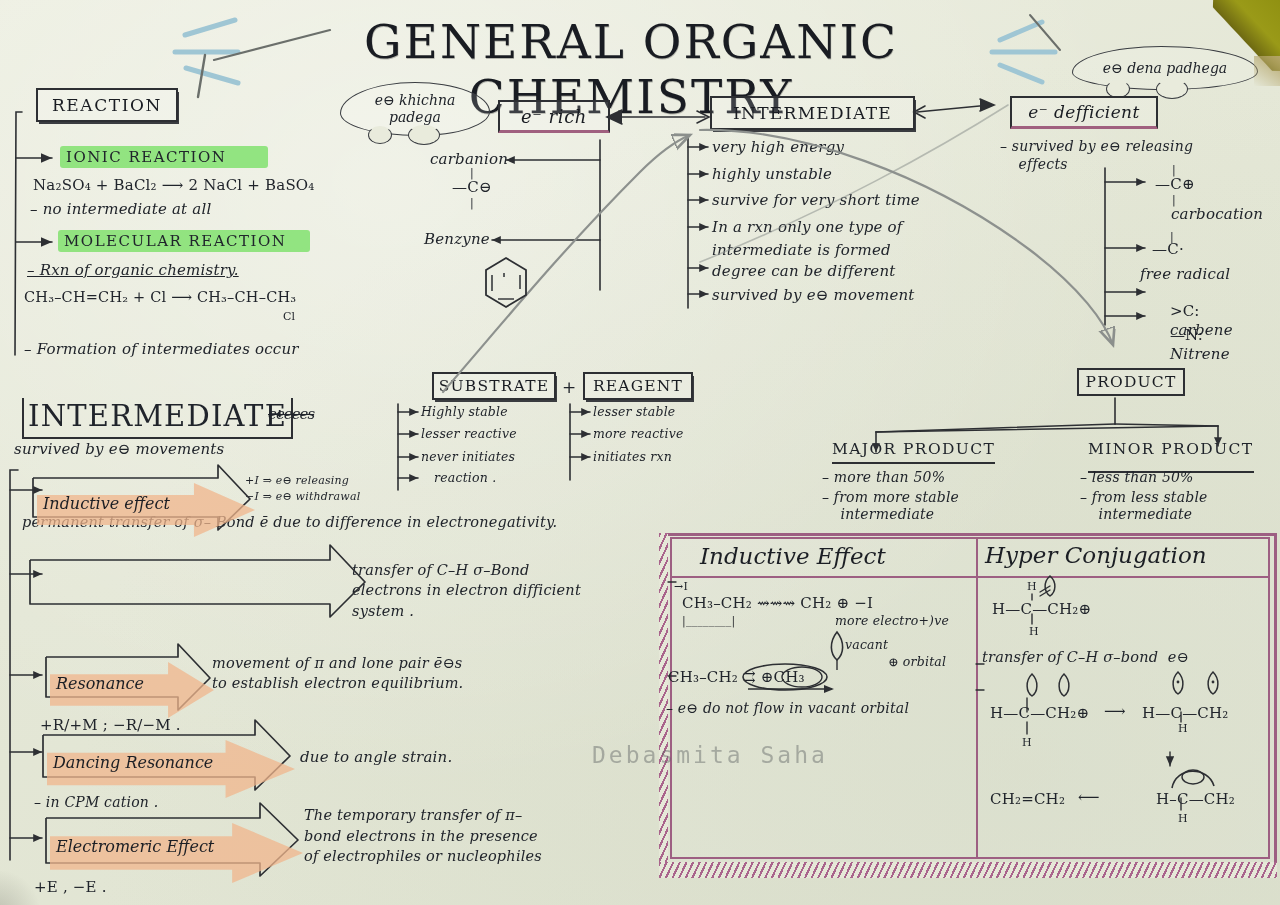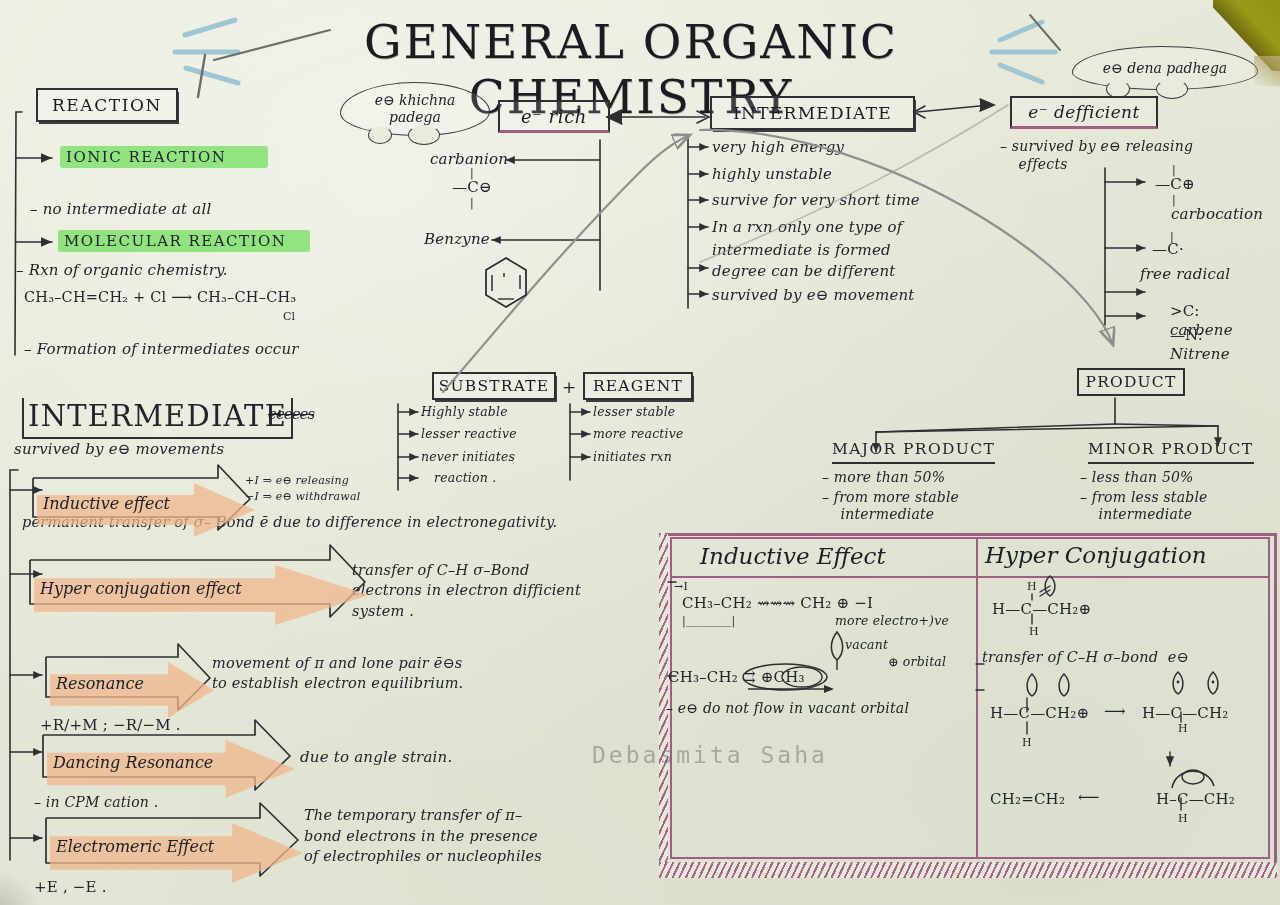--- a/index.html
+++ b/index.html
@@ -334,26 +334,27 @@
     </g>
   </svg>
 
   <div class="title">GENERAL ORGANIC CHEMISTRY</div>
 
   <div class="box dbl" style="left:36px; top:88px; width:142px; height:34px;">REACTION</div>
 
   <div class="hl" style="left:60px; top:146px; width:208px; height:22px;"></div>
   <div class="hl-text" style="left:66px; top:148px;">IONIC REACTION</div>
 
+  <div class="hw hwn" style="left:33px; top:176px;">Na₂SO₄ + BaCl₂ ⟶ 2 NaCl + BaSO₄</div>
   <div class="hw" style="left:30px; top:200px;">– no intermediate at all</div>
 
   <div class="hl" style="left:58px; top:230px; width:252px; height:22px;"></div>
   <div class="hl-text" style="left:64px; top:232px;text-align:right;">MOLECULAR REACTION</div>
 
-  <div class="hw" style="left:16px; top:261px;">– Rxn of organic chemistry.</div>
+  <div class="hw" style="left:27px; top:261px;text-decoration:underline;">– Rxn of organic chemistry.</div>
   <div class="hw hwn" style="left:24px; top:288px; font-size:14.5px;">CH₃–CH=CH₂ + Cl ⟶ CH₃–CH–CH₃</div>
   <div class="hw hwn xsmall" style="left:283px; top:310px;">Cl</div>
   <div class="hw" style="left:24px; top:340px;">– Formation of intermediates occur</div>
 
   <div class="cloud" style="left:340px; top:82px; width:150px; height:54px;">e⊖ khichna
 padega</div>
 
   <div class="box pinkline" style="left:498px; top:100px; width:112px; height:33px; font-style:italic; letter-spacing:0.6px; font-size:18px;">e⁻ rich</div>
 
   <div class="hw" style="left:430px; top:150px;">carbanion</div>
@@ -419,41 +420,37 @@
   <div class="hw small" style="left:593px; top:426px;">more reactive</div>
   <div class="hw small" style="left:593px; top:449px;">initiates rxn</div>
 
   <div class="box" style="left:1077px; top:368px; width:108px; height:28px; font-size:15.5px; letter-spacing:1.2px;">PRODUCT</div>
 
   <div class="hw hwn underline" style="left:832px; top:440px; font-size:15.5px; letter-spacing:1.4px; padding-bottom:2px;">MAJOR PRODUCT</div>
   <div class="hw" style="left:822px; top:469px; font-size:14px;">– more than 50%</div>
   <div class="hw" style="left:822px; top:489px; font-size:14px;">– from more stable</div>
   <div class="hw" style="left:822px; top:506px; font-size:14px;">    intermediate</div>
 
-  <div class="hw hwn underline" style="left:1088px; top:440px; font-size:15.5px; letter-spacing:1.4px; padding-bottom:2px;">MINOR PRODUCT</div>
+  <div class="hw hwn underline" style="left:1088px; top:440px; font-size:15.5px; letter-spacing:1.4px; padding-bottom:11px;">MINOR PRODUCT</div>
   <div class="hw" style="left:1080px; top:469px; font-size:14px;">– less than 50%</div>
   <div class="hw" style="left:1080px; top:489px; font-size:14px;">– from less stable</div>
   <div class="hw" style="left:1080px; top:506px; font-size:14px;">    intermediate</div>
 
   <div class="hw hwn" style="left:22px; top:398px; font-size:29px; letter-spacing:1.2px; border-bottom:2.4px solid #2d2f33; padding:0 4px 2px 4px; border-left:2.4px solid #2d2f33; border-right:2.4px solid #2d2f33;">INTERMEDIATE</div>
   <div class="hw" style="left:268px; top:405px; font-size:15px; letter-spacing:-1px; text-decoration:line-through;">eeeees</div>
   <div class="hw" style="left:14px; top:440px;">survived by e⊖ movements</div>
 
   <div class="barrow" style="left:33px; top:476px; width:218px; height:54px;">
     <div class="shadow"></div>
     <div class="label">Inductive effect</div>
   </div>
   <div class="hw xsmall" style="left:245px; top:473px; line-height:1.45;">+I ⇒ e⊖ releasing
 −I ⇒ e⊖ withdrawal</div>
   <div class="hw" style="left:22px; top:513px; font-size:14.5px;">permanent transfer of σ– Bond ē due to difference in electronegativity.</div>
 
-  <div class="barrow" style="left:30px; top:558px; width:335px; height:60px;">
-    <div class="shadow"></div>
-    <div class="label">Hyper conjugation effect</div>
-  </div>
   <div class="hw" style="left:352px; top:560px; font-size:14.5px; line-height:1.4;">transfer of C–H σ–Bond
 electrons in electron difficient
 system .</div>
 
   <div class="barrow" style="left:46px; top:655px; width:164px; height:56px;">
     <div class="shadow"></div>
     <div class="label">Resonance</div>
   </div>
   <div class="hw" style="left:212px; top:653px; font-size:14.5px; line-height:1.4;">movement of π and lone pair ē⊖s
 to establish electron equilibrium.</div>

